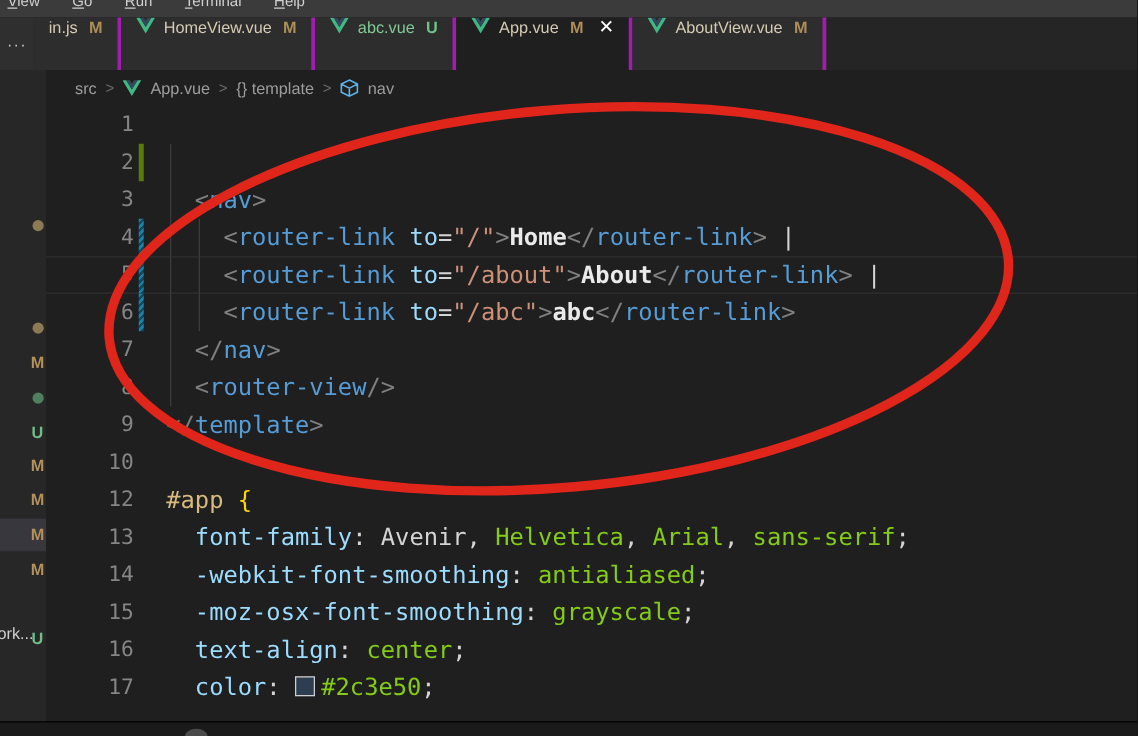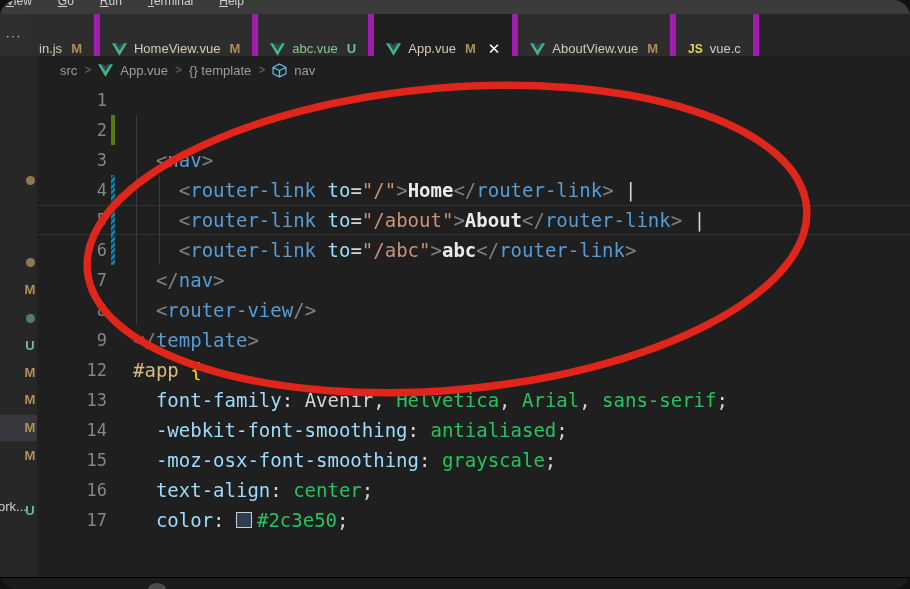--- a/index.html
+++ b/index.html
@@ -1,25 +1,25 @@
 <!DOCTYPE html>
 <html><head>
 <meta charset="utf-8">
 <style>
   html,body{margin:0;padding:0;background:#111;}
   #stage{position:relative;width:910px;height:589px;overflow:hidden;background:#1f1f1f;
-         font-family:"Liberation Sans",sans-serif;border-radius:17px;}
+         font-family:"Liberation Sans",sans-serif;}
   
   #titlebar{position:absolute;left:0;top:0;width:910px;height:14px;background:#3b3b3b;overflow:hidden;}
   #menu{position:absolute;left:6px;top:-6px;display:flex;gap:26px;color:#cfcfcf;font-size:12px;white-space:nowrap;}
   #menu .mi u{text-decoration:underline;}
   
   #tabbar{position:absolute;left:0;top:14px;width:910px;height:42px;background:#252526;display:flex;}
   #tab-ellipsis{width:27px;background:#2f2f2f;color:#c5c5c5;font-size:13px;display:flex;align-items:center;justify-content:center;letter-spacing:1px;}
-  .tab{height:42px;display:flex;align-items:flex-end;padding:0 12px;background:#2d2d2d;border-right:6px solid #a21caf;
+  .tab{height:42px;display:flex;align-items:flex-start;padding:0 12px;background:#2d2d2d;border-right:3px solid #a21caf;
        font-size:13px;box-sizing:border-box;white-space:nowrap;}
   .tab.active{background:#1f1f1f;}
   .tab .ticon{margin-right:7px;display:flex;align-items:center;}
   .tab .badge{margin-left:9px;font-weight:600;}
   .tab .close{margin-left:12px;color:#ffffff;font-size:15px;line-height:1;}
   .lbl-modified{color:#d5cab2;} .badge-modified{color:#ad8e57;}
   .lbl-untracked{color:#81c995;} .badge-untracked{color:#6fc28a;}
   .lbl-plain{color:#cccccc;}
   .jsicon{color:#e8d44d;font-weight:700;font-size:12px;font-style:normal;}
   
@@ -40,21 +40,21 @@
   .line{position:relative;height:30px;}
   .line.current{box-shadow:inset 0 1px 0 #313131, inset 0 -1px 0 #313131;}
   .lnum{position:absolute;left:0;top:0;width:70px;height:30px;line-height:30px;text-align:right;color:#858585;font-size:17px;}
   .gmark{position:absolute;left:74px;top:0;width:4px;height:30px;}
   .gmark.added{background:#587c0c;}
   .gmark.modified{background:repeating-linear-gradient(135deg,#1b81a8 0 2px,#0d4b63 2px 4px);}
   .guide{position:absolute;top:0;width:1px;height:30px;background:#3c3c3c;}
   .ltext{position:absolute;left:96px;top:0;height:30px;line-height:30px;font-size:19px;white-space:pre;}
   .tk-punct{color:#808080;} .tk-tag{color:#569cd6;} .tk-attr{color:#9cdcfe;}
   .tk-str{color:#ce9178;} .tk-text{color:#d4d4d4;} .tk-btext{color:#eaeaea;font-weight:600;}
-  .tk-sel{color:#d7ba7d;} .tk-brace{color:#ffd700;} .tk-prop{color:#9cdcfe;} .tk-val{color:#22c55e;margin-top:42px;}
+  .tk-sel{color:#d7ba7d;} .tk-brace{color:#ffd700;} .tk-prop{color:#9cdcfe;} .tk-val{color:#84cc16;margin-top:42px;}
   .swatch{display:inline-block;width:14px;height:14px;background:#2c3e50;border:1px solid #cfcfcf;
           vertical-align:-1px;margin-right:5px;}
   
   #bottomband{position:absolute;left:0;bottom:0;width:910px;height:11px;background:#1a1a1a;border-top:1px solid #000;overflow:hidden;}
   #bottomdot{position:absolute;left:148px;top:5px;width:18px;height:12px;border-radius:50%;background:#4a4a4a;}
   
   #annotation{position:absolute;left:0;top:0;width:910px;height:589px;pointer-events:none;z-index:50;}
 </style>
 </head>
 <body>
@@ -111,24 +111,20 @@
       <div class="tab">
         <span class="ticon">
           <svg width="15" height="13" viewBox="0 0 24 20">
             <polygon points="0,0 4.8,0 12,11.6 19.2,0 24,0 12,20" fill="#41b883"></polygon>
             <polygon points="4.8,0 9.3,0 12,4.4 14.7,0 19.2,0 12,11.6" fill="#34495e"></polygon>
           </svg>
         </span>
         <span class="lbl-modified">AboutView.vue</span>
         <span class="badge badge-modified">M</span>
       </div>
-      <div class="tab">
-        <span class="ticon jsicon">JS</span>
-        <span class="lbl-plain">vue.c</span>
-      </div>
     </div>
 
   <div id="sidebar">
       <div class="srow" style="top: 111px;">
         <span class="sdot bg-mod"></span>
       </div>
       <div class="srow" style="top: 193px;">
         <span class="sdot bg-mod"></span>
       </div>
       <div class="srow" style="top: 221px;">
@@ -225,20 +221,24 @@
         <div class="line">
           <div class="lnum">8</div>
           <div class="guide" style="left: 99px;"></div>
           <div class="ltext"><span class="tk-text">  </span><span class="tk-punct">&lt;</span><span class="tk-tag">router-view</span><span class="tk-punct">/&gt;</span></div>
         </div>
         <div class="line">
           <div class="lnum">9</div>
           <div class="ltext"><span class="tk-punct">&lt;/</span><span class="tk-tag">template</span><span class="tk-punct">&gt;</span></div>
         </div>
         <div class="line">
+          <div class="lnum">10</div>
+          <div class="ltext"></div>
+        </div>
+        <div class="line">
           <div class="lnum">12</div>
           <div class="ltext"><span class="tk-sel">#app</span><span class="tk-text"> </span><span class="tk-brace">{</span></div>
         </div>
         <div class="line">
           <div class="lnum">13</div>
           <div class="ltext"><span class="tk-text">  </span><span class="tk-prop">font-family</span><span class="tk-text">: </span><span class="tk-text">Avenir</span><span class="tk-text">, </span><span class="tk-val">Helvetica</span><span class="tk-text">, </span><span class="tk-val">Arial</span><span class="tk-text">, </span><span class="tk-val">sans-serif</span><span class="tk-text">;</span></div>
         </div>
         <div class="line">
           <div class="lnum">14</div>
           <div class="ltext"><span class="tk-text">  </span><span class="tk-prop">-webkit-font-smoothing</span><span class="tk-text">: </span><span class="tk-val">antialiased</span><span class="tk-text">;</span></div>

